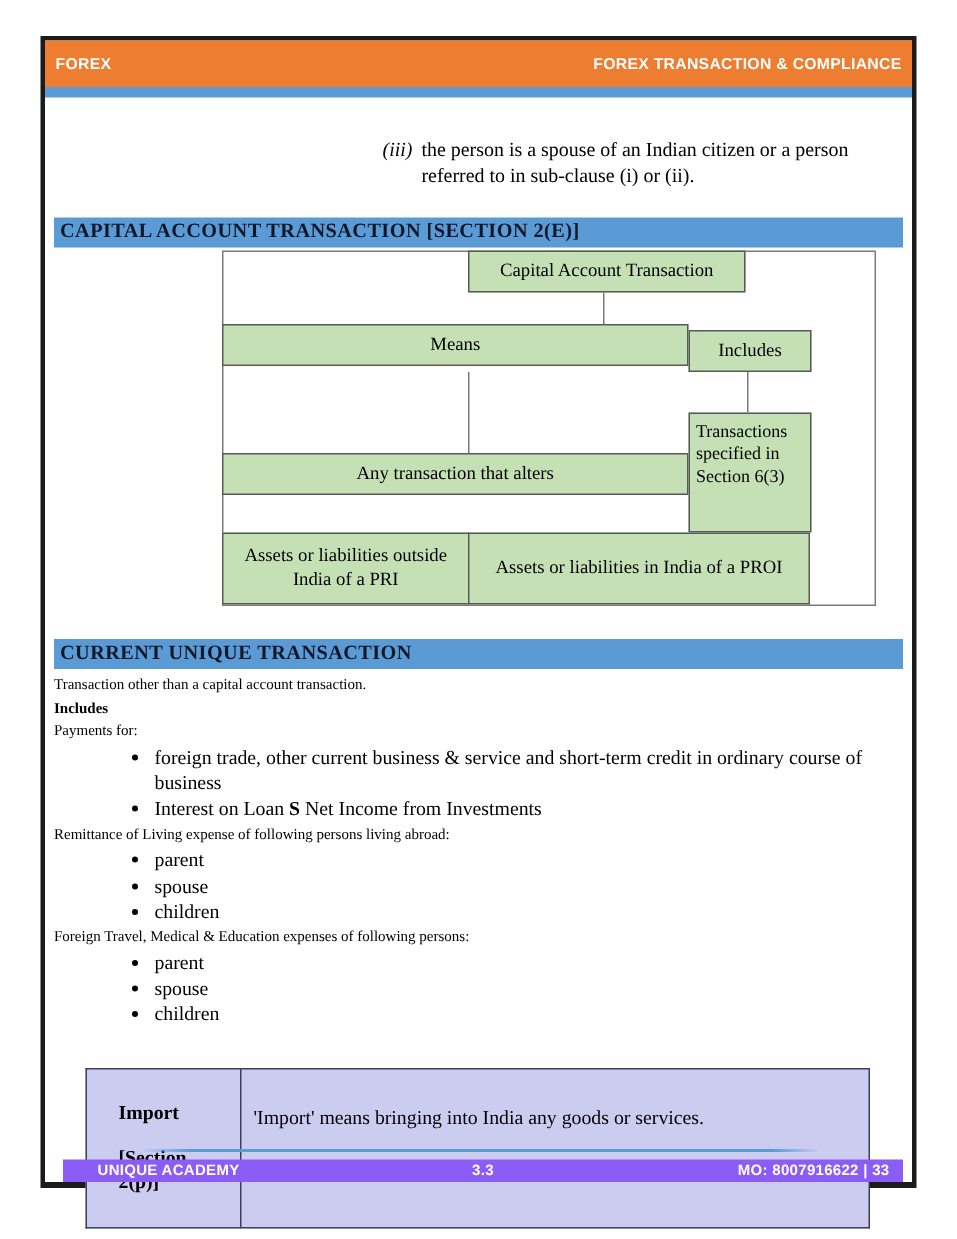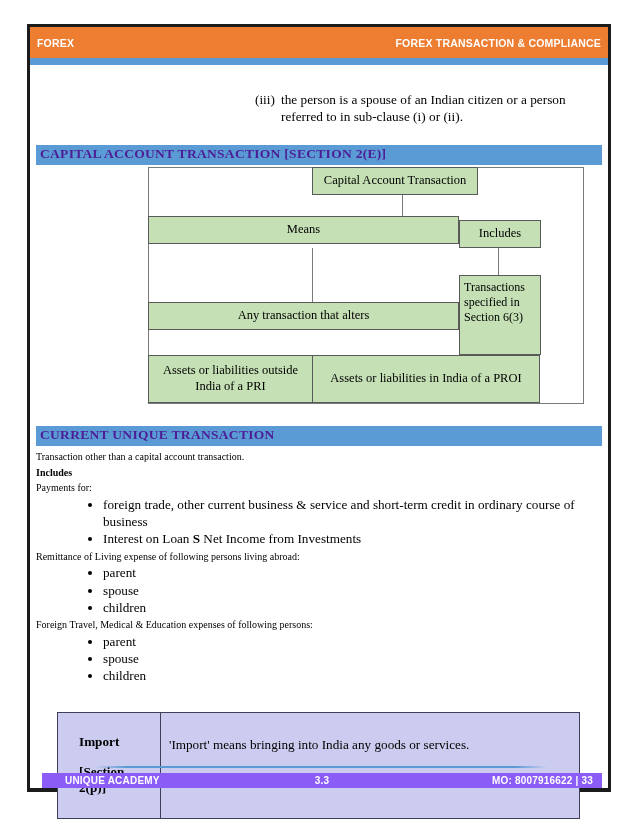--- a/index.html
+++ b/index.html
@@ -5,31 +5,31 @@
   html,body{margin:0;padding:0;background:#fff;}
   .canvas{position:relative;width:638px;height:826px;background:#fff;overflow:hidden;
           font-family:"Liberation Serif","DejaVu Serif",serif;color:#000;}
   .frame{position:absolute;left:27px;top:24px;width:584px;height:768px;box-sizing:border-box;
          border:3px solid #1b1b1b;border-bottom-width:4px;background:#fff;}
   .hdr{height:31px;background:#ED7D31;display:flex;justify-content:space-between;align-items:center;
        padding:0 7px;box-sizing:border-box;color:#fff;
        font-family:"Liberation Sans","DejaVu Sans",sans-serif;font-weight:bold;font-size:10.5px;letter-spacing:.2px;}
   .stripe{height:7px;background:#5B9BD5;}
   .intro{margin:26px 0 0 225px;display:flex;font-size:13.3px;line-height:1.28;}
-  .intro-label{flex:0 0 auto;margin-right:6px;}
+  .intro-label{flex:0 0 auto;margin-right:6px;font-style:italic;}
   .intro-text{width:336px;}
-  .h-bar{margin:20px 6px 0 6px;background:#5B9BD5;color:#4c1d95;font-weight:bold;font-size:13.5px;
+  .h-bar{margin:20px 6px 0 6px;background:#5B9BD5;color:#0f172a;font-weight:bold;font-size:13.5px;
          letter-spacing:.3px;padding:2px 4px 3px 4px;line-height:1.1;}
   .h-bar.second{margin-top:22px;}
   
   .diagram{position:relative;margin:2px 0 0 118px;width:434px;height:235px;border:1px solid #7a7a7a;}
   .dbox{position:absolute;box-sizing:border-box;background:#C5E0B4;border:1px solid #595959;
         display:flex;align-items:center;justify-content:center;text-align:center;
         font-size:12.5px;line-height:1.25;padding:1px 3px;}
-  .dbox.root{left:163px;top:-1px;width:166px;height:28px;}
+  .dbox.root{left:163px;top:-1px;width:185px;height:28px;}
   .dbox.means{left:-1px;top:48px;width:311px;height:28px;}
   .dbox.includes{left:310px;top:52px;width:82px;height:28px;}
   .dbox.specified{left:310px;top:107px;width:82px;height:80px;font-size:12px;
                   align-items:flex-start;justify-content:flex-start;text-align:left;padding:4px 4px;}
   .dbox.alters{left:-1px;top:134px;width:311px;height:28px;}
   .dbox.bleft{left:-1px;top:187px;width:165px;height:48px;}
   .dbox.bright{left:163px;top:187px;width:228px;height:48px;}
   .dline{position:absolute;width:1px;background:#7a7a7a;}
   .dline.c-root{left:253px;top:27px;height:25px;}
   .dline.c-means{left:163px;top:80px;height:54px;}

